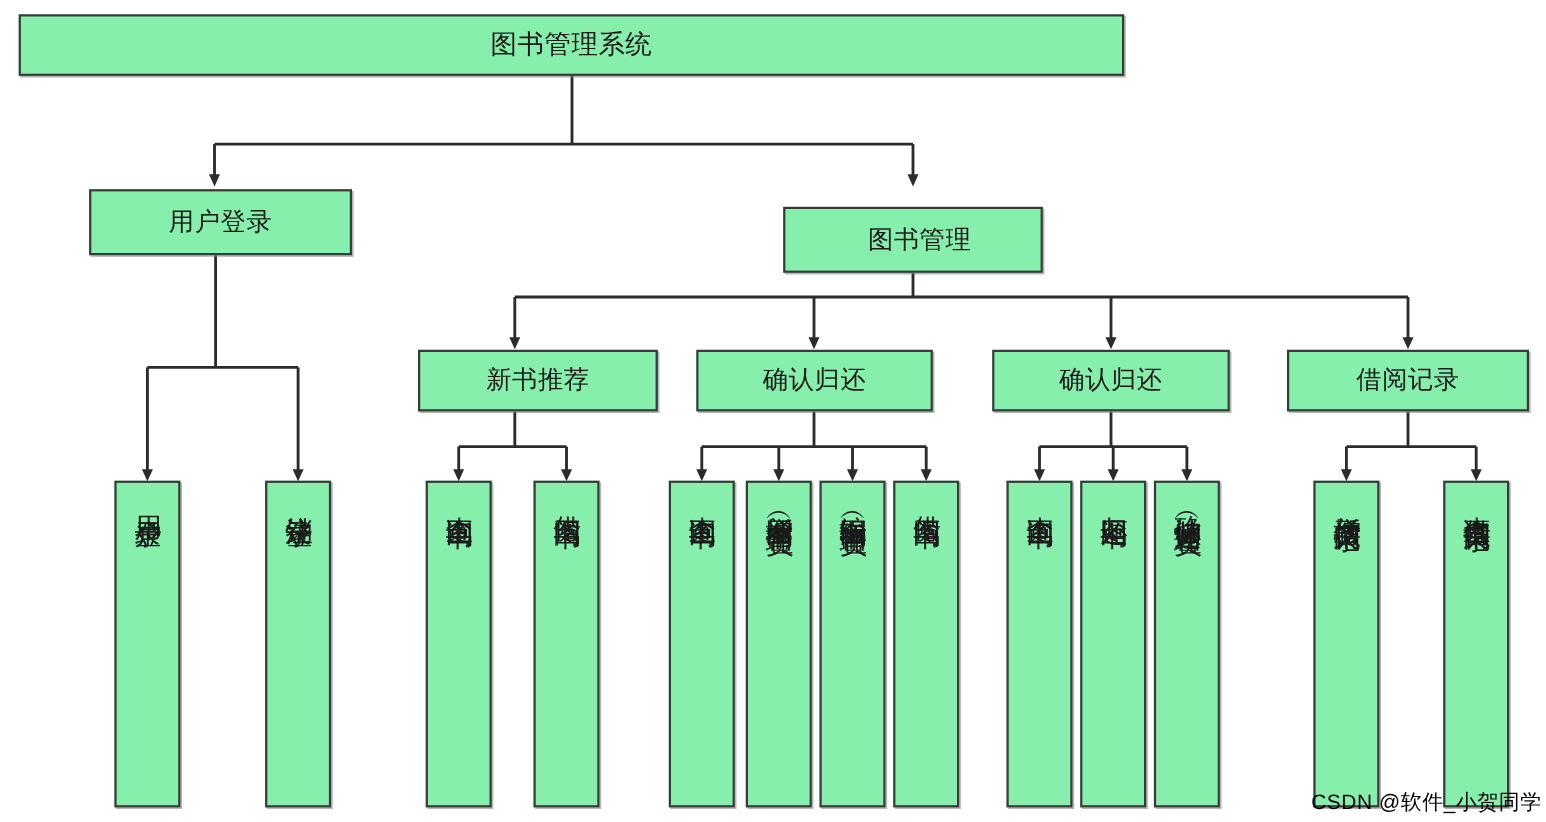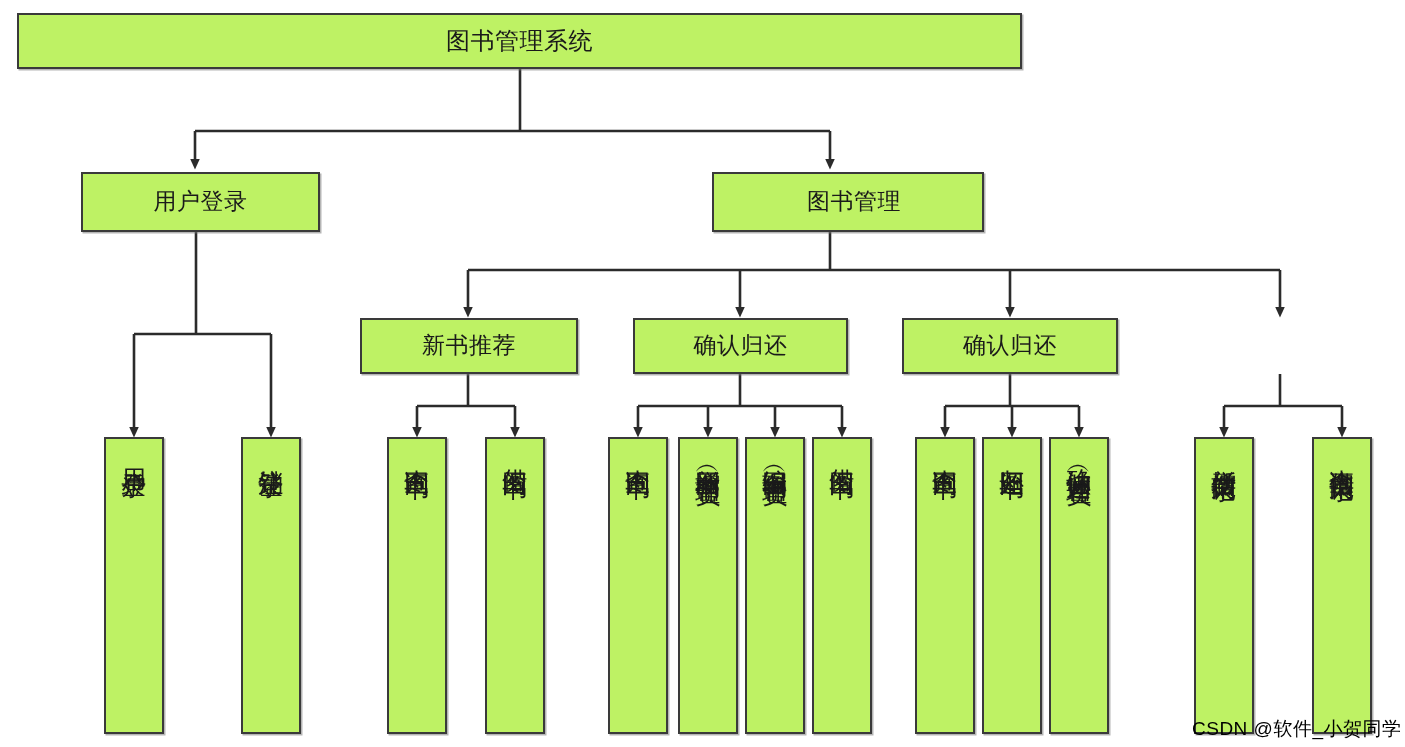--- a/index.html
+++ b/index.html
@@ -22,21 +22,21 @@
     left: 0;
     top: 0;
     width: 1405px;
     height: 747px;
     pointer-events: none;
   }
   .node {
     position: absolute;
     box-sizing: border-box;
     border: 2px solid #3a3a3a;
-    background: #bef264;
+    background: #86efac;
     display: flex;
     align-items: center;
     justify-content: center;
     color: #1a1a1a;
     box-shadow: 1.5px 1.5px 0 0 rgba(120,120,120,0.55);
   }
   .node .label {
     display: block;
     text-align: center;
     letter-spacing: 0.5px;
@@ -125,33 +125,36 @@
     </g>
   </svg>
 
   <div class="node horiz root" style="left:17px; top:13px; width:1005px; height:56px;">
     <span class="label">图书管理系统</span>
   </div>
 
   <div class="node horiz" style="left:81px; top:172px; width:239px; height:60px;">
     <span class="label">用户登录</span>
   </div>
-  <div class="node horiz" style="left:712px; top:172px; width:272px; height:60px;padding-left:12px;">
+  <div class="node horiz" style="left:712px; top:188px; width:236px; height:60px;padding-left:12px;">
     <span class="label">图书管理</span>
   </div>
 
-  <div class="node horiz" style="left:360px; top:318px; width:218px; height:56px;">
+  <div class="node horiz" style="left:380px; top:318px; width:218px; height:56px;">
     <span class="label">新书推荐</span>
   </div>
   <div class="node horiz" style="left:633px; top:318px; width:215px; height:56px;">
     <span class="label">确认归还</span>
   </div>
   <div class="node horiz" style="left:902px; top:318px; width:216px; height:56px;">
     <span class="label">确认归还</span>
   </div>
+  <div class="node horiz" style="left:1170px; top:318px; width:220px; height:56px;">
+    <span class="label">借阅记录</span>
+  </div>
 
   <div class="node vert" style="left:104px; top:437px; width:60px; height:297px;">
     <span class="label">用户登录</span>
   </div>
   <div class="node vert" style="left:241px; top:437px; width:60px; height:297px;">
     <span class="label">注销登录</span>
   </div>
 
   <div class="node vert" style="left:387px; top:437px; width:60px; height:297px;">
     <span class="label">查询图书</span>

